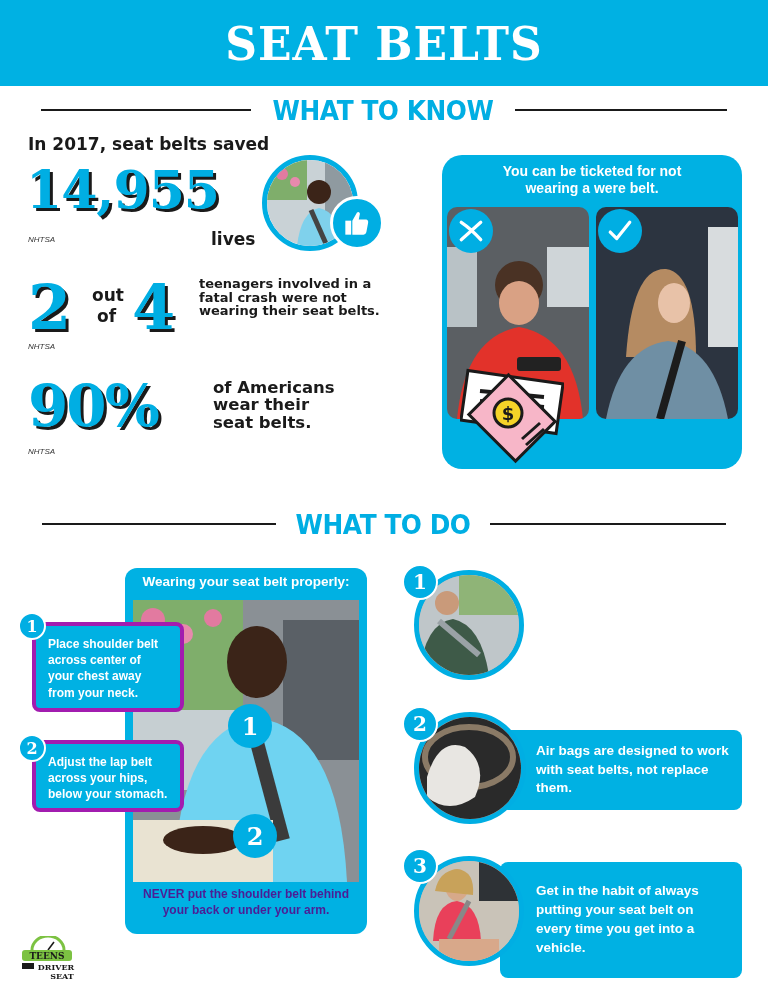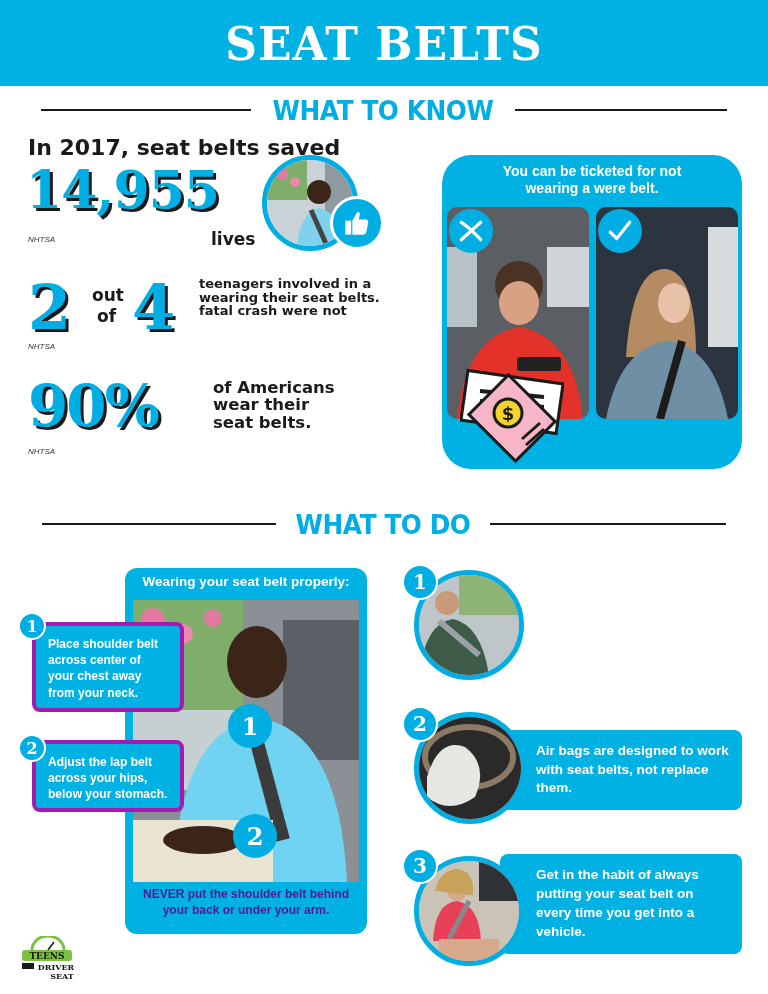--- a/index.html
+++ b/index.html
@@ -33,21 +33,21 @@
     position: absolute; border-radius: 50%; border: 5px solid #00aee3; overflow: hidden;
   }
   .thumb-badge {
     position: absolute; border-radius: 50%; background: #00aee3; border: 3px solid #fff;
     display: flex; align-items: center; justify-content: center;
   }
 
   
   .ticket-card {
     position: absolute; left: 442px; top: 155px; width: 300px; height: 314px;
-    background: #00b1e3; border-radius: 29px;
+    background: #00b1e3; border-radius: 20px;
   }
   .ticket-card .title {
     position: absolute; left: 0; top: 8px; width: 100%; text-align: center;
     color: #fff; font-weight: 700; font-size: 14px; line-height: 1.2;
   }
   .photo-panel { position: absolute; border-radius: 10px; overflow: hidden; }
   .icon-circle {
     position: absolute; border-radius: 50%; background: #00aee3;
     display: flex; align-items: center; justify-content: center;
   }
@@ -94,21 +94,21 @@
 <div class="header-bar">
   <div class="header-title">SEAT BELTS</div>
 </div>
 
 <div class="section-head" style="top:90px;">
   <div class="rule" style="width:210px;"></div>
   <div class="label">WHAT TO KNOW</div>
   <div class="rule" style="width:212px;"></div>
 </div>
 
-<div class="stat-lead" style="left:28px; top:136px; font-size:22px;">In 2017, seat belts saved</div>
+<div class="stat-lead" style="left:28px; top:136px; font-size:17px;">In 2017, seat belts saved</div>
 <div class="big-num" style="left:26px; top:164px; font-size:52px; letter-spacing:-1px;">14,955</div>
 <div class="source" style="left:28px; top:235px;">NHTSA</div>
 <div class="stat-lead" style="left:211px; top:231px; font-size:17px;">lives</div>
 
 <div class="circle-photo" style="left:262px; top:155px; width:96px; height:96px;">
   <svg width="86" height="86" viewBox="0 0 86 86">
     <rect width="86" height="86" fill="#c9d2d6"></rect>
     <rect x="0" y="0" width="40" height="40" fill="#7fae6b"></rect>
     <circle cx="15" cy="14" r="6" fill="#e27aa0"></circle>
       <circle cx="28" cy="22" r="5" fill="#e889ad"></circle>
@@ -125,22 +125,22 @@
   </svg>
 </div>
 
 <div class="big-num" style="left:28px; top:277px; font-size:62px;">2</div>
 <div class="stat-lead" style="left:92px; top:287px; font-size:17px;">out</div>
 <div class="stat-lead" style="left:97px; top:308px; font-size:17px;">of</div>
 <div class="big-num" style="left:132px; top:277px; font-size:62px;">4</div>
 <div class="source" style="left:28px; top:342px;">NHTSA</div>
 <div class="stat-lead" style="left:199px; top:277px; font-size:13px;">
   <div>teenagers involved in a</div>
+  <div>fatal crash were not</div>
   <div>wearing their seat belts.</div>
-  <div>fatal crash were not</div>
 </div>
 
 <div class="big-num" style="left:28px; top:377px; font-size:58px; letter-spacing:-2px;">90%</div>
 <div class="source" style="left:28px; top:447px;">NHTSA</div>
 <div class="stat-lead" style="left:213px; top:379px; font-size:16.5px;">
   <div>of Americans</div>
   <div>wear their</div>
   <div>seat belts.</div>
 </div>
 
@@ -260,21 +260,21 @@
     <svg width="102" height="102" viewBox="0 0 102 102">
       <rect width="102" height="102" fill="#2a2a2a"></rect>
       <ellipse cx="50" cy="40" rx="44" ry="30" fill="none" stroke="#8a7a66" stroke-width="6"></ellipse>
       <path d="M8 60 Q20 20 46 30 Q70 48 56 80 Q30 98 8 80 Z" fill="#e8e6e2"></path>
     </svg>
   </div>
   <div class="tip-num" style="top:4px;">2</div>
 </div>
 
 <div class="tip-row" style="top:842px; height:140px;">
-  <div class="tip-box" style="top:12px; width:242px; height:100px;">
+  <div class="tip-box" style="top:20px; width:242px; height:116px;">
     <span>Get in the habit of always putting your seat belt on every time you get into a vehicle.</span>
   </div>
   <div class="tip-photo" style="left:14px; top:14px; width:110px; height:110px;">
     <svg width="100" height="100" viewBox="0 0 100 100">
       <rect width="100" height="100" fill="#c9c3b8"></rect>
       <rect x="60" y="0" width="40" height="40" fill="#2e3236"></rect>
       <ellipse cx="38" cy="24" rx="12" ry="16" fill="#d7a98a"></ellipse>
       <path d="M16 30 Q20 10 38 8 Q56 10 54 34" fill="#c8a25a"></path>
       <path d="M14 80 Q16 42 38 40 Q60 44 62 80 Z" fill="#e9405a"></path>
       <path d="M50 40 L30 78" stroke="#888" stroke-width="5"></path>

